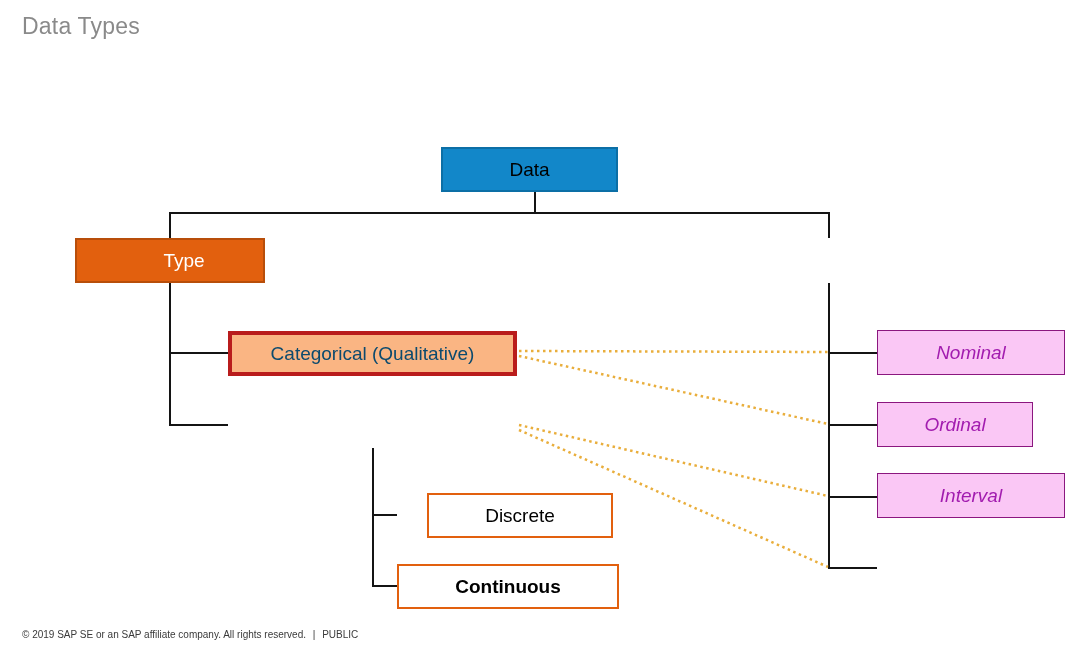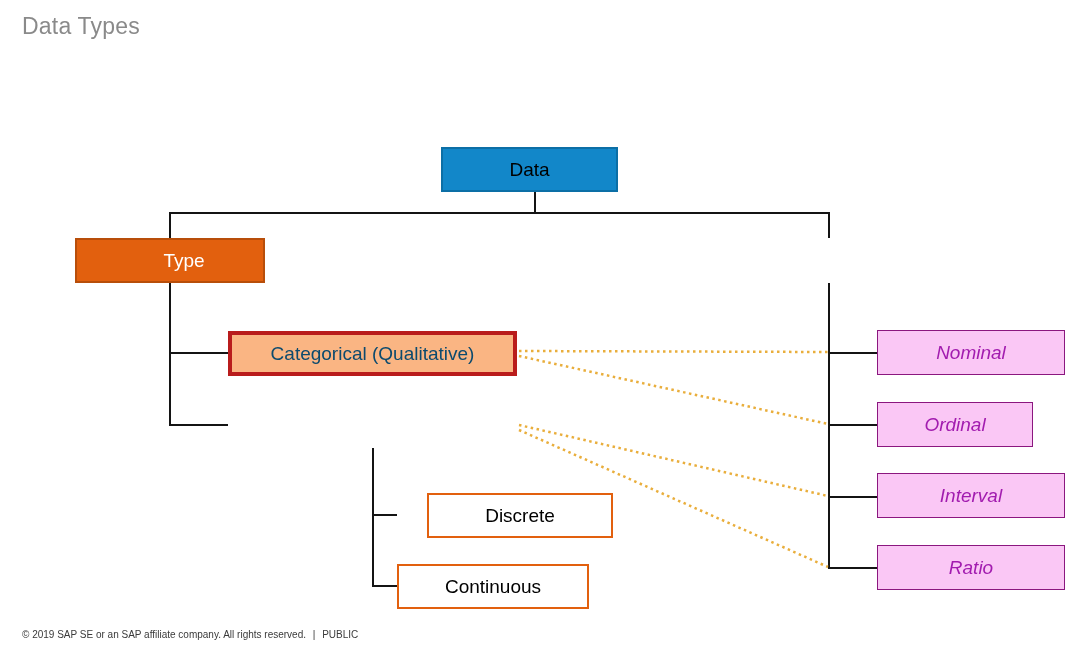--- a/index.html
+++ b/index.html
@@ -48,21 +48,21 @@
   }
   .node-catlike {
     background: #fab583; border: 4px solid #b91c1c; color: #0c4a6e;
   }
   .node-categorical { left: 228px; top: 331px; width: 289px; height: 45px; }
   .node-numerical  { left: 228px; top: 403px; width: 289px; height: 45px; }
   .node-whitebox {
     background: #ffffff; border: 2px solid #e2600e; color: #000000;
   }
   .node-discrete   { left: 397px; top: 493px; width: 186px; height: 45px; margin-left: 30px; }
-  .node-continuous { left: 397px; top: 564px; width: 192px; height: 45px; }
+  .node-continuous { left: 397px; top: 564px; width: 222px; height: 45px; font-weight: bold; }
   .node-pink {
     background: #fac7f5; border: 1.5px solid #8b177f; color: #a21caf; font-style: italic;
   }
   .node-nominal  { left: 877px; top: 330px; width: 188px; height: 45px; }
   .node-ordinal  { left: 877px; top: 402px; width: 156px; height: 45px; }
   .node-interval { left: 877px; top: 473px; width: 188px; height: 45px; }
   .node-ratio    { left: 877px; top: 545px; width: 188px; height: 45px; }
 
   .conn { position: absolute; background: #141414; }
 
@@ -138,23 +138,20 @@
   </div>
 
   <div class="node node-pink node-ordinal">
     <span>Ordinal</span>
   </div>
 
   <div class="node node-pink node-interval">
     <span>Interval</span>
   </div>
 
-  <div class="node node-pink node-ratio">
-    <span>Ratio</span>
-  </div>
 
   <div class="footer">
     <span>© 2019 SAP SE or an SAP affiliate company. All rights reserved.</span>
     <span>|</span>
     <span>PUBLIC</span>
   </div>
 
 </div>
 
 </body></html>

